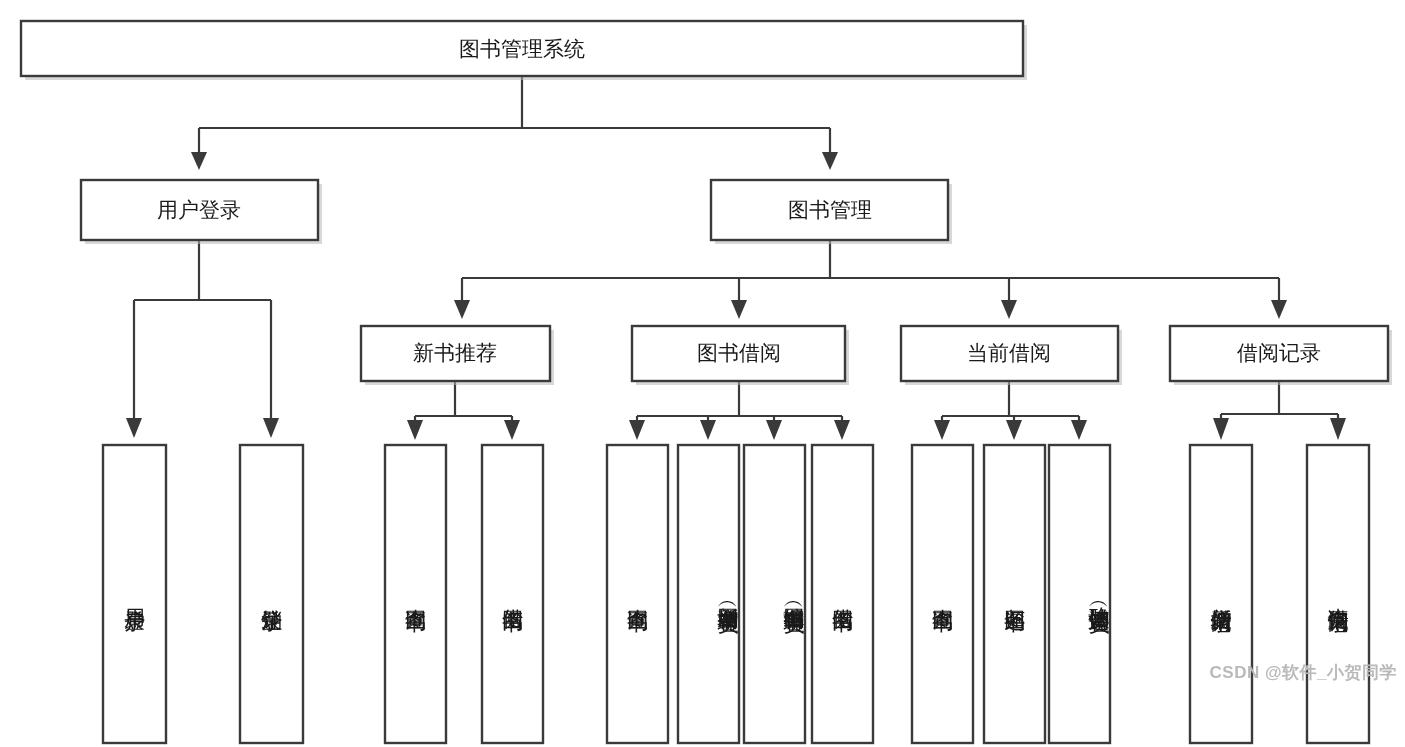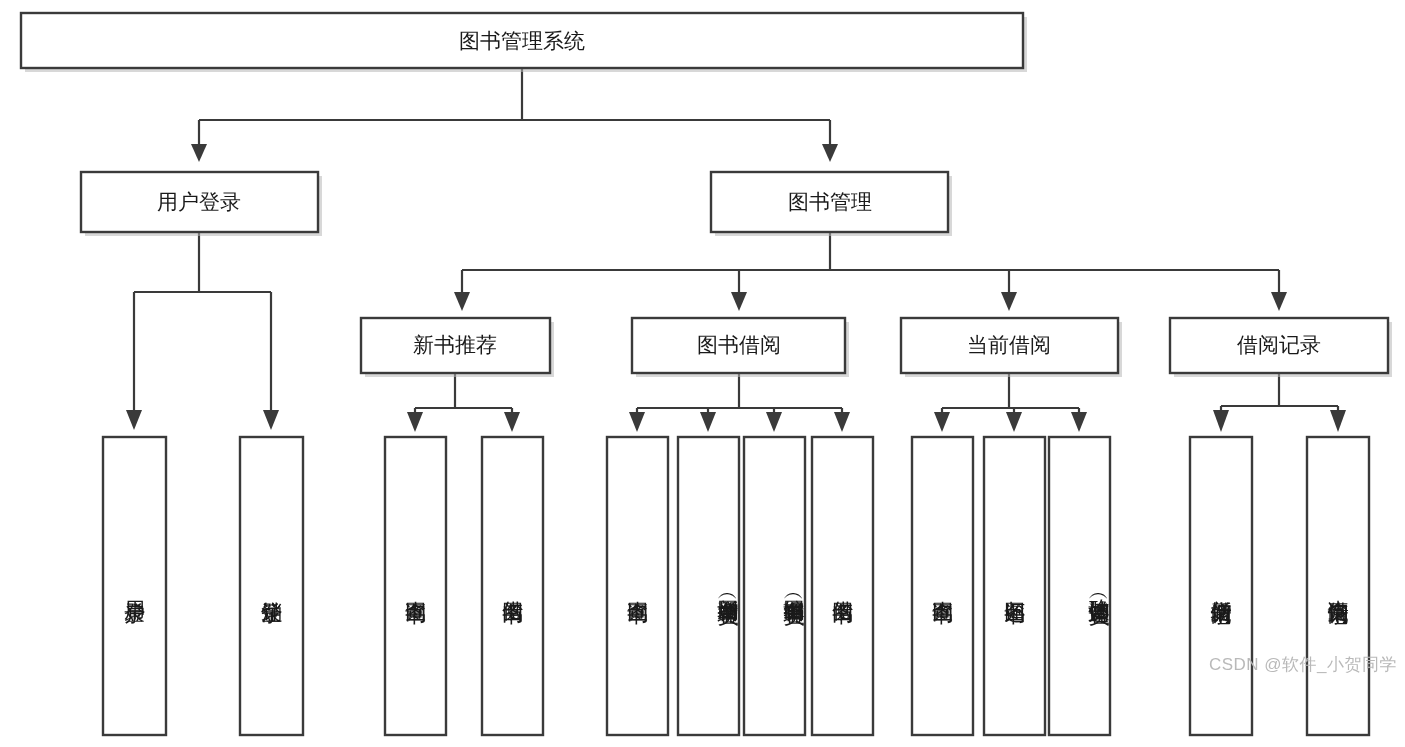--- a/index.html
+++ b/index.html
@@ -11,20 +11,21 @@
     width: 1405px;
     height: 747px;
     overflow: hidden;
     font-family: "Liberation Sans", "DejaVu Sans", sans-serif;
   }
   #diagram-root {
     position: relative;
     width: 1405px;
     height: 680px;
     background: #ffffff;
+    margin-top: 8px;
   }
   svg.diagram-canvas {
     position: absolute;
     top: 0;
     left: 0;
     width: 1405px;
     height: 747px;
     display: block;
   }
   .node-rect {
@@ -55,20 +56,21 @@
   .watermark-text {
     position: absolute;
     right: 8px;
     bottom: 4px;
     font-family: "Liberation Sans", "DejaVu Sans", sans-serif;
     font-size: 17px;
     color: #b9b9b9;
     letter-spacing: 0.5px;
     white-space: nowrap;
     user-select: none;
+    font-weight: bold;
   }
   .vbox {
     position: absolute;
     box-sizing: border-box;
     display: flex;
     align-items: center;
     justify-content: center;
     writing-mode: vertical-rl;
     text-orientation: upright;
     font-family: "Liberation Sans", "DejaVu Sans", sans-serif;

